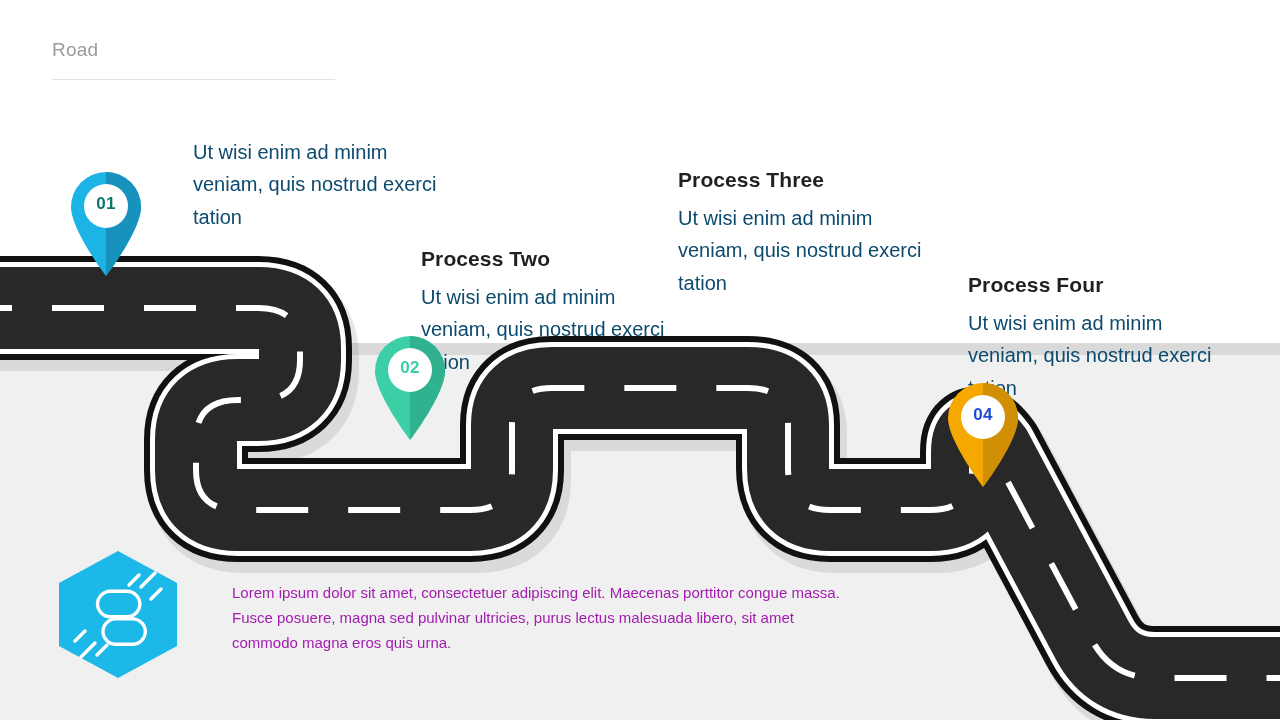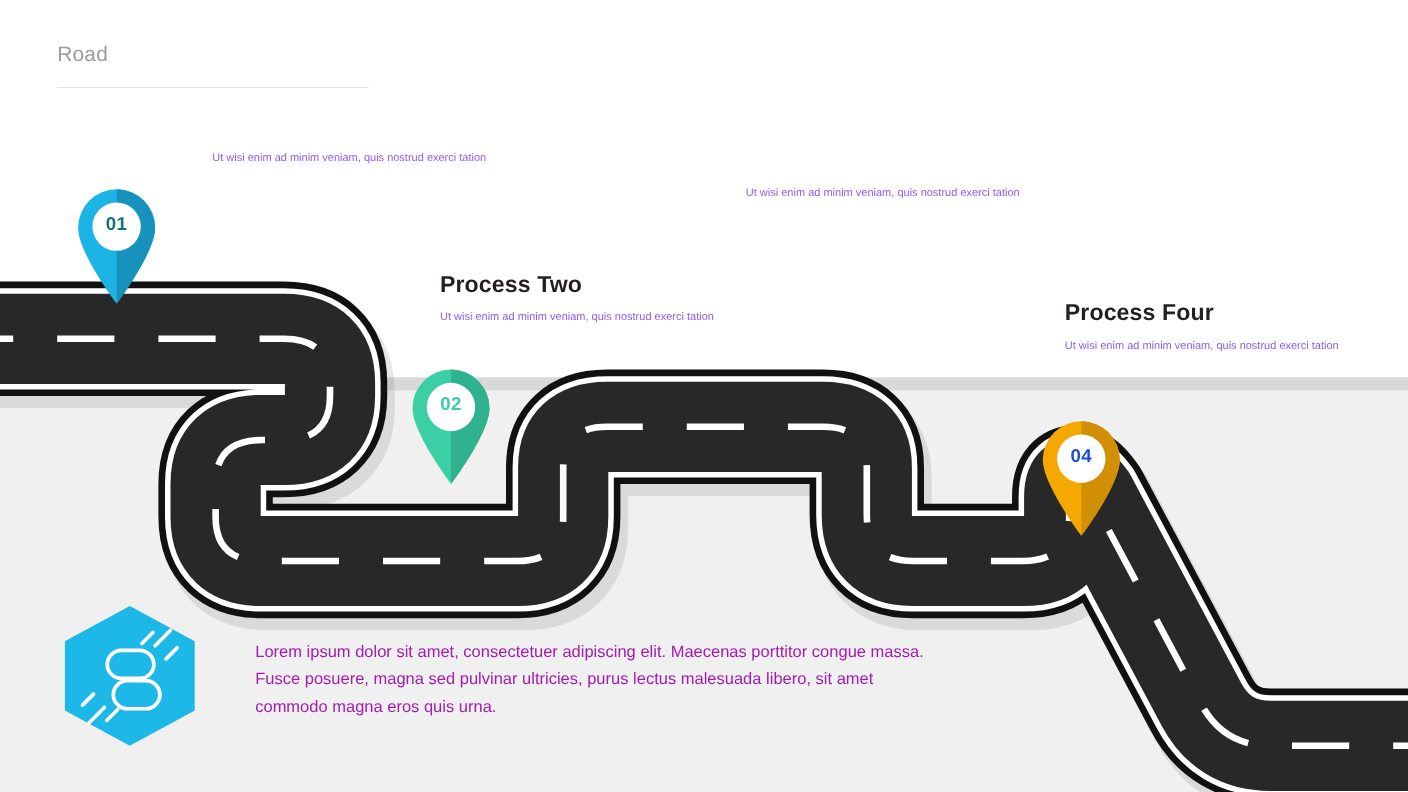--- a/index.html
+++ b/index.html
@@ -26,25 +26,25 @@
     background:#e2e2e2;
   }
 
   
   .proc{position:absolute;}
   .proc-title{
     font-size:21px;font-weight:bold;color:#231f20;
     letter-spacing:.1px;margin:0 0 10px 0;white-space:nowrap;
   }
   .proc-body{
-    font-size:10px;color:#8b5cf6;line-height:1.62;margin:0;
+    font-size:20px;color:#0c4a6e;line-height:1.62;margin:0;
   }
 
   #proc1{left:193px;top:136px;width:250px;}
-  #proc2{left:400px;top:247px;width:250px;}
+  #proc2{left:421px;top:247px;width:250px;}
   #proc3{left:678px;top:168px;width:268px;}
   #proc4{left:968px;top:273px;width:250px;}
 
   
   .pin{position:absolute;width:78px;height:110px;}
   .pin svg{display:block;width:78px;height:110px;}
   .pin-num{
     position:absolute;left:0;top:26px;width:78px;
     text-align:center;font-size:17px;font-weight:bold;
     letter-spacing:.4px;pointer-events:none;
@@ -127,20 +127,21 @@
   <div class="proc" id="proc1">
     <p class="proc-body">Ut wisi enim ad minim veniam, quis nostrud exerci tation</p>
   </div>
 
   <div class="proc" id="proc2">
     <p class="proc-title">Process Two</p>
     <p class="proc-body">Ut wisi enim ad minim veniam, quis nostrud exerci tation</p>
   </div>
 
   <div class="proc" id="proc3">
+    <p class="proc-title">Process Three</p>
     <p class="proc-body">Ut wisi enim ad minim veniam, quis nostrud exerci tation</p>
   </div>
 
   <div class="proc" id="proc4">
     <p class="proc-title">Process Four</p>
     <p class="proc-body">Ut wisi enim ad minim veniam, quis nostrud exerci tation</p>
   </div>
 
   <div class="pin" id="pin1">
     <svg viewBox="0 0 78 110">

